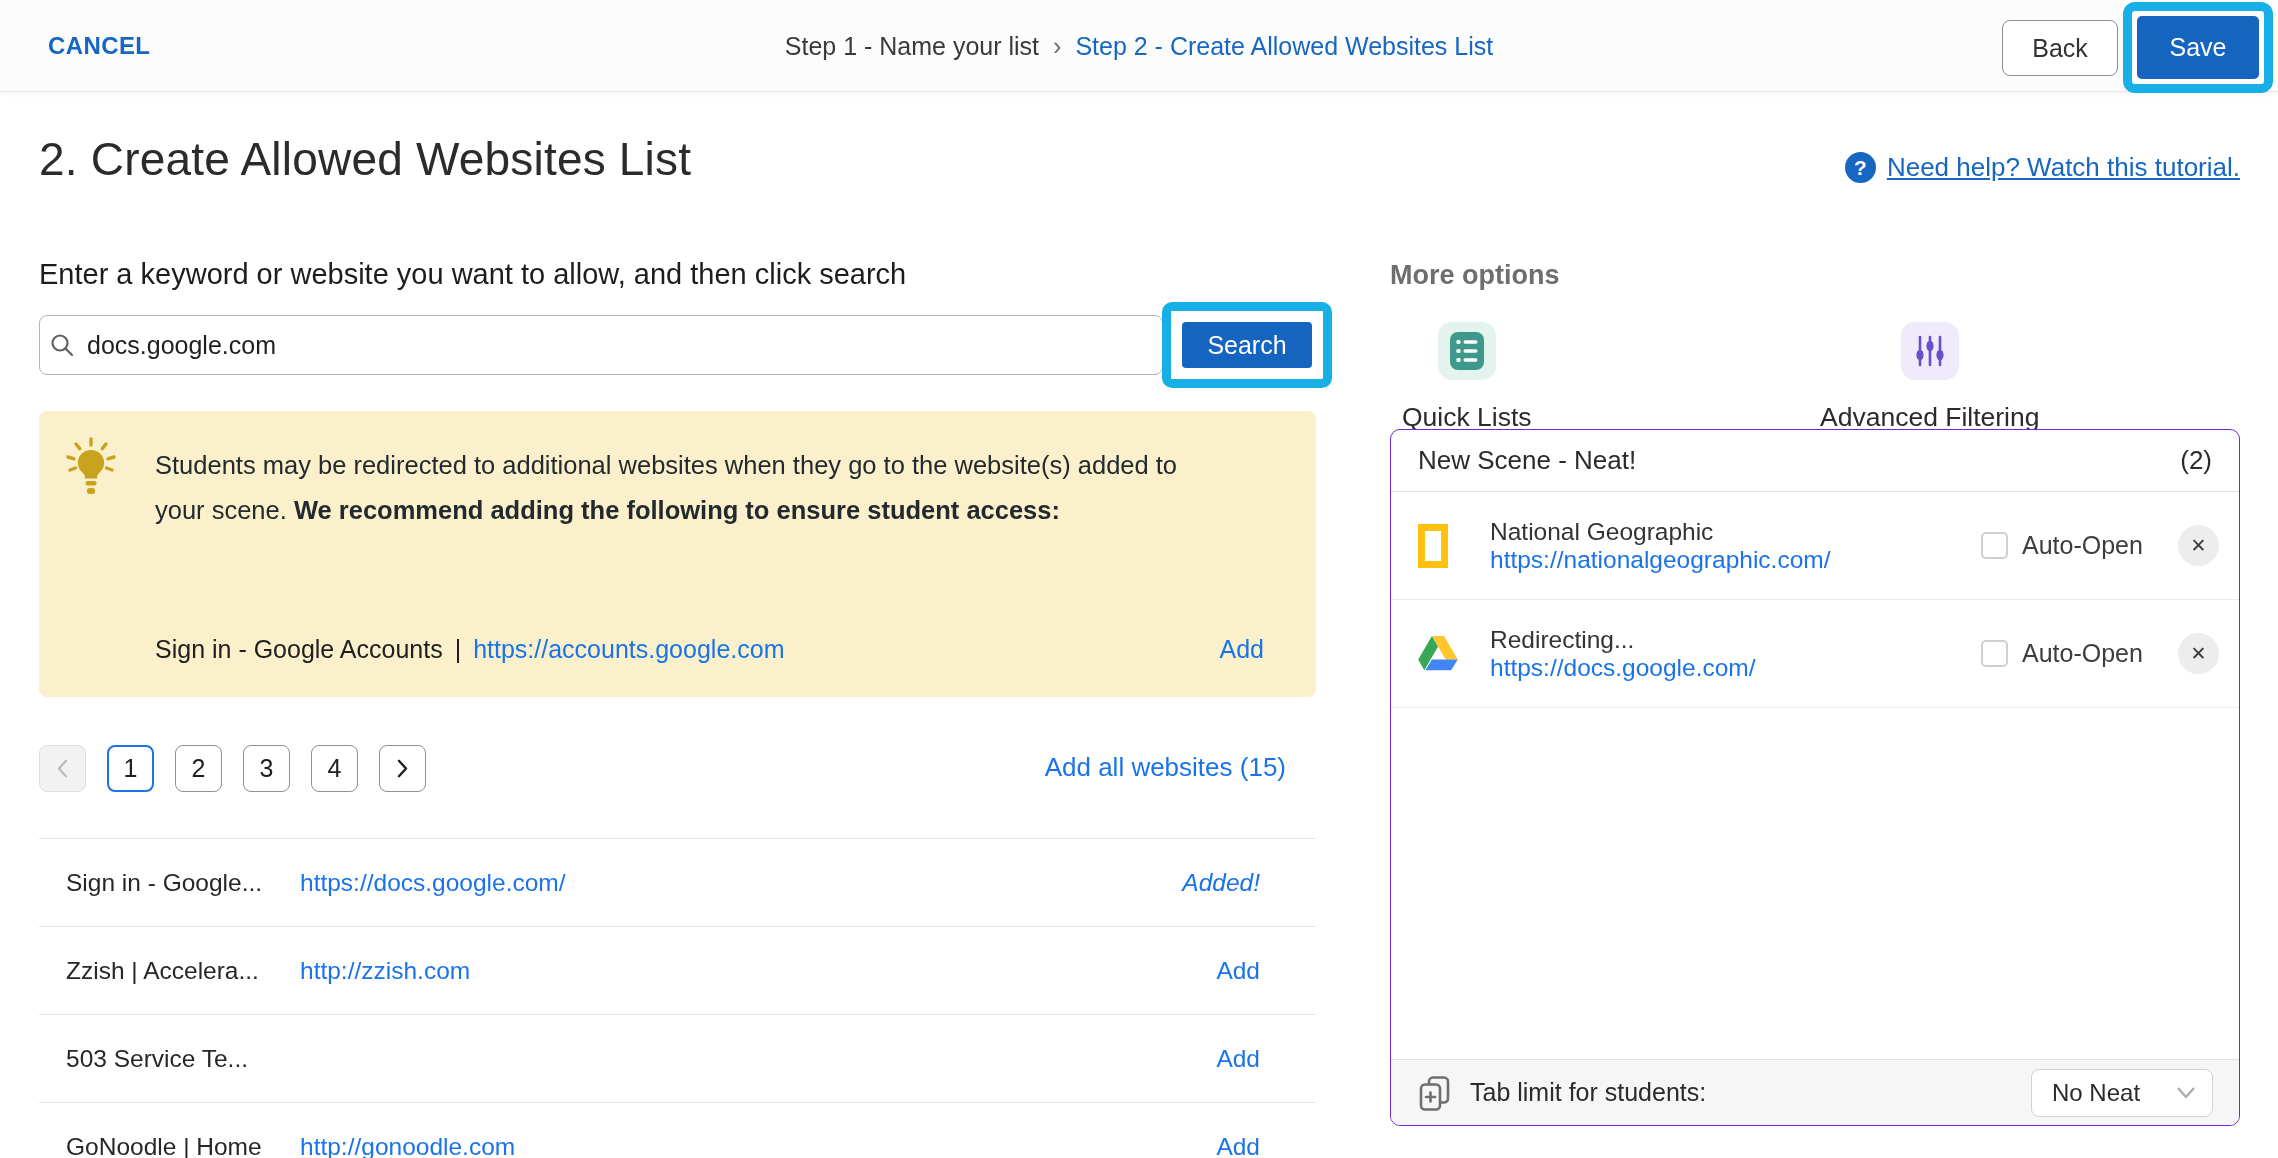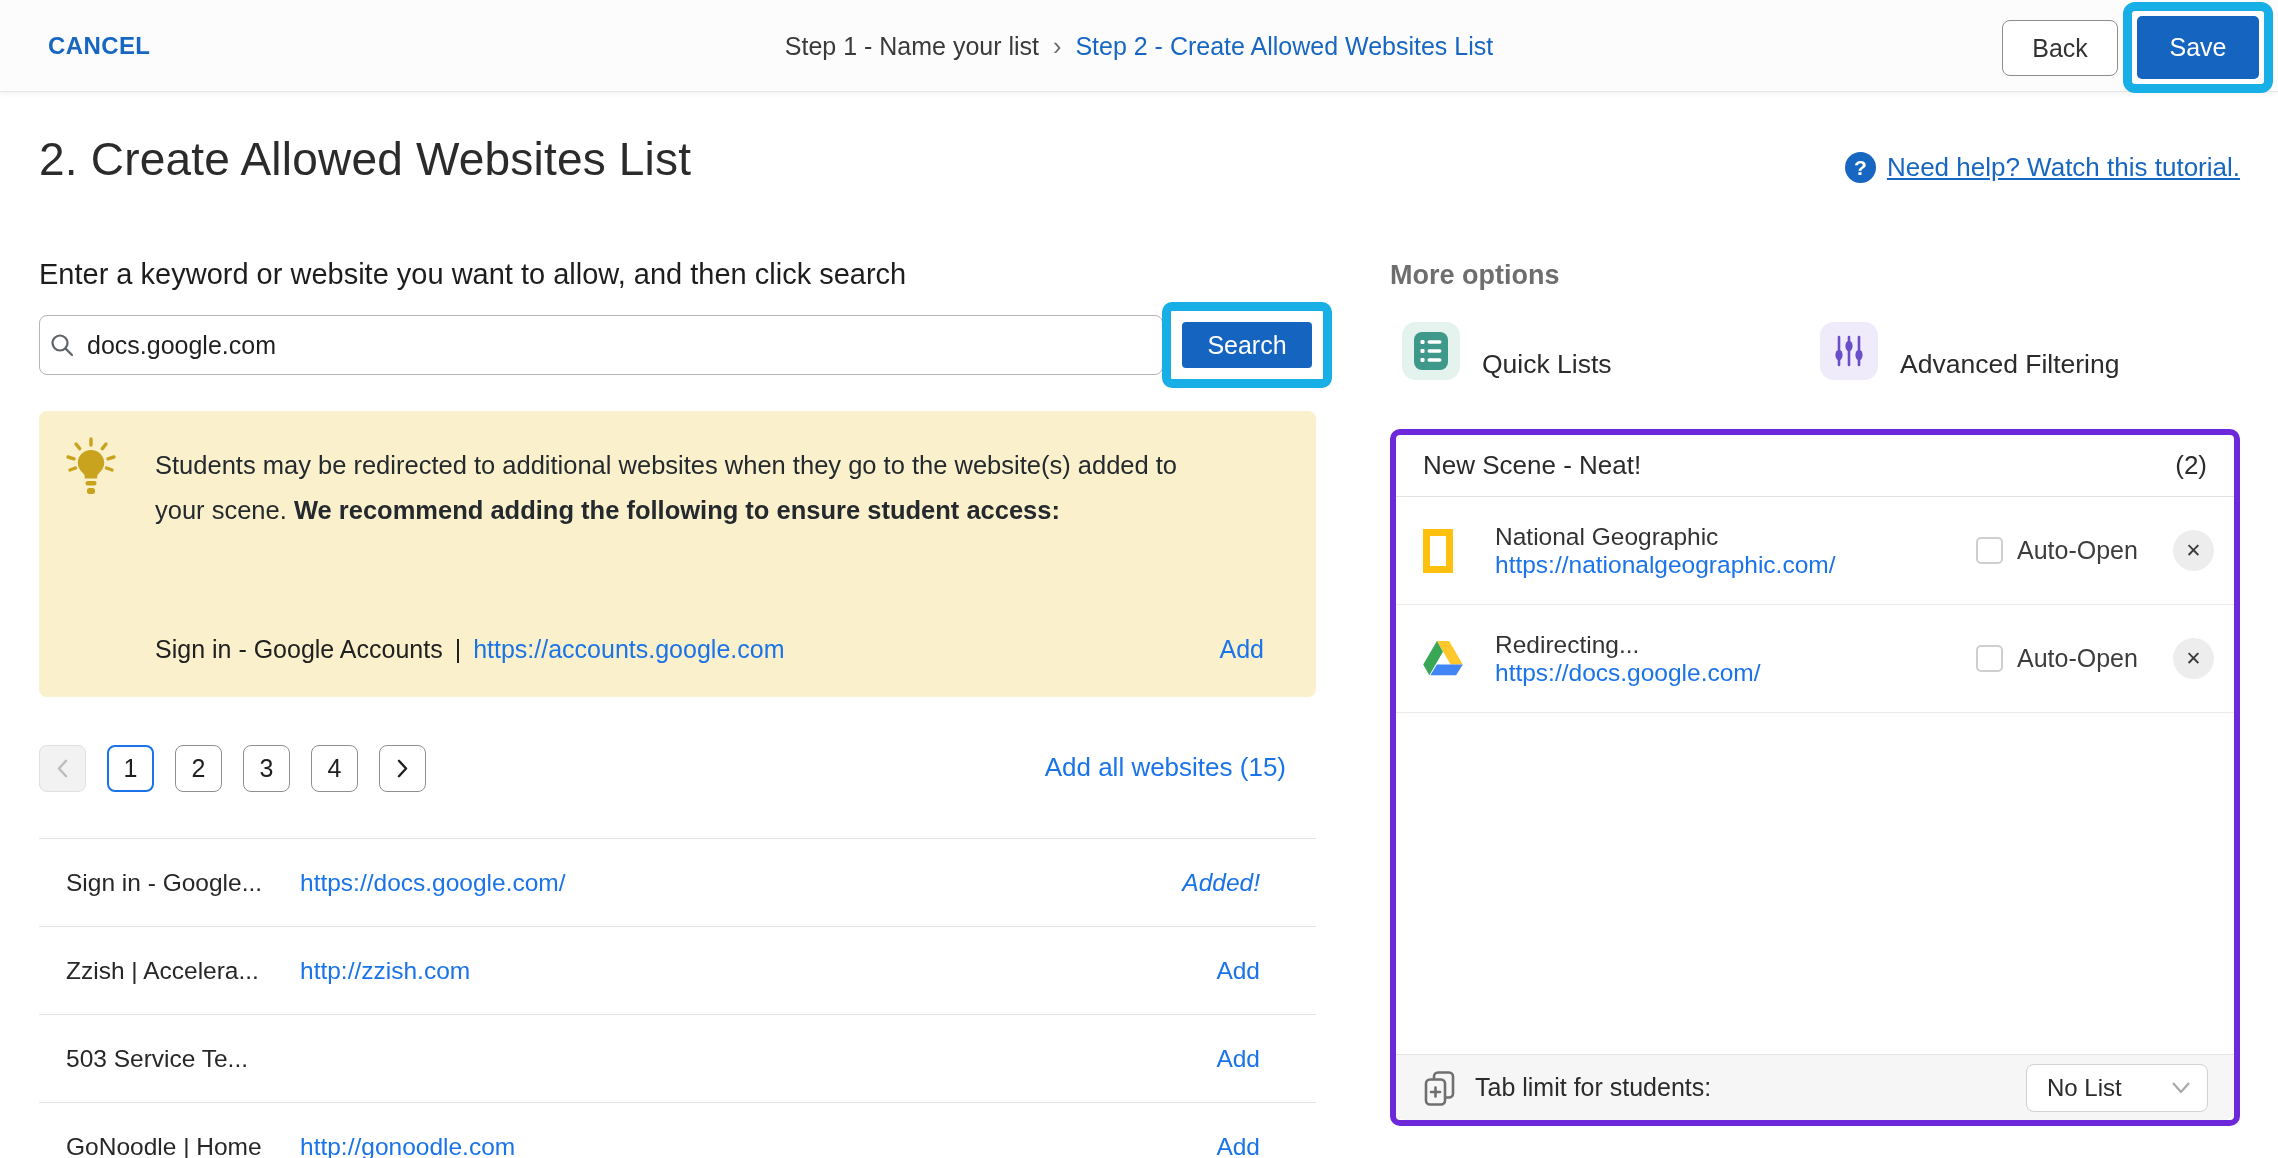--- a/index.html
+++ b/index.html
@@ -71,29 +71,29 @@
   .results { position:absolute; left:39px; top:838px; width:1277px; }
   .rrow { height:88px; display:flex; align-items:center; border-top:1px solid #e4e4e4;
           padding:0 56px 0 27px; font-size:24.5px; }
   .r-name { width:234px; flex:none; color:#272727; }
   .r-url { color:#1a73e8; }
   .r-action { margin-left:auto; color:#1a73e8; cursor:pointer; }
   .r-action.added { font-style:italic; cursor:default; }
 
   
   .more-title { position:absolute; left:1390px; top:260px; font-size:27px; font-weight:600; color:#6e6e6e; }
-  .tile { position:absolute; top:322px; display:flex; align-items:flex-end; gap:22px; cursor:pointer; }
+  .tile { position:absolute; top:322px; display:flex; align-items:center; gap:22px; cursor:pointer;flex-direction:column; }
   .tile.quick { left:1402px; } .tile.adv { left:1820px; }
   .tile-icon { width:58px; height:58px; border-radius:14px; display:flex; align-items:center; justify-content:center; }
   .tile-icon.mint { background:#E4F3ED; }
   .tile-icon.lav  { background:#EFEBFA; }
   .tile-label { font-size:26.5px; color:#2b2b2b; }
 
   .card { position:absolute; left:1390px; top:429px; width:850px; height:697px;
-          border:6px solid #6d28d9; border-radius:10px; background:#fff; }
+          border:1px solid #6d28d9; border-radius:10px; background:#fff; }
   .card-head { height:62px; display:flex; align-items:center; padding:0 27px;
                border-bottom:1px solid #e2e2e2; font-size:26px; color:#2b2b2b; }
   .card-count { margin-left:auto; }
   .scene-item { height:108px; display:flex; align-items:center; padding:0 20px 0 27px;
                 border-bottom:1px solid #ebebeb; }
   .si-logo { width:72px; flex:none; display:flex; align-items:center; }
   .natgeo { width:30px; height:44px; border:7px solid #FFC10D; }
   .si-name { font-size:24.5px; color:#333; margin-bottom:8px; }
   .si-url  { font-size:24.5px; color:#1a73e8; display:block; }
   .si-check { margin-left:auto; width:27px; height:27px; border:2px solid #cfcfcf; border-radius:5px;
@@ -288,21 +288,21 @@
 
   <div class="card-footer">
     <svg width="38" height="38" viewBox="0 0 38 38">
       <rect x="12" y="3.5" width="19" height="25" rx="4" fill="none" stroke="#6f6f6f" stroke-width="2.6"></rect>
       <rect x="4" y="10.5" width="19" height="25" rx="4" fill="#f6f6f6" stroke="#6f6f6f" stroke-width="2.6"></rect>
       <line x1="13.5" y1="18.5" x2="13.5" y2="27.5" stroke="#6f6f6f" stroke-width="2.6" stroke-linecap="round"></line>
       <line x1="9" y1="23" x2="18" y2="23" stroke="#6f6f6f" stroke-width="2.6" stroke-linecap="round"></line>
     </svg>
     <span class="tab-label">Tab limit for students:</span>
     <div class="dropdown">
-      <span class="dd-value">No List</span>
+      <span class="dd-value">No Neat</span>
       <span class="dd-chev">
         <svg width="20" height="13" viewBox="0 0 20 13">
             <polyline points="2,2 10,11 18,2" fill="none" stroke="#aaaaaa" stroke-width="2.2" stroke-linejoin="round"></polyline>
           </svg>
       </span>
     </div>
   </div>
 </section>
 
 </body></html>

